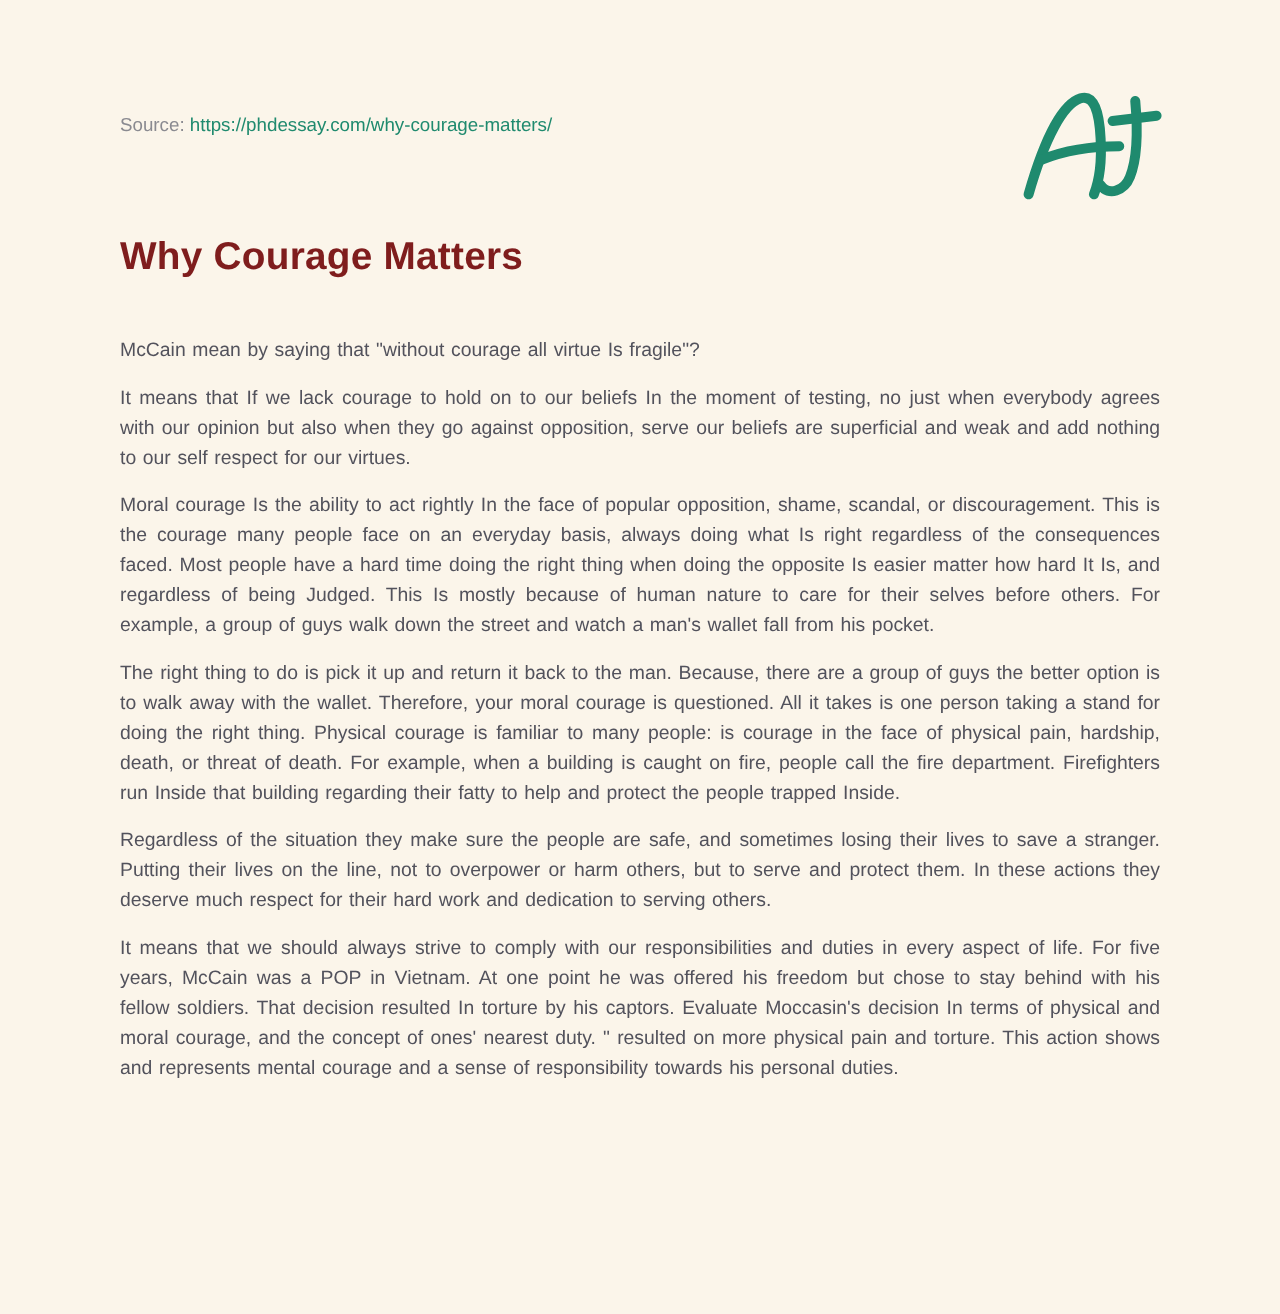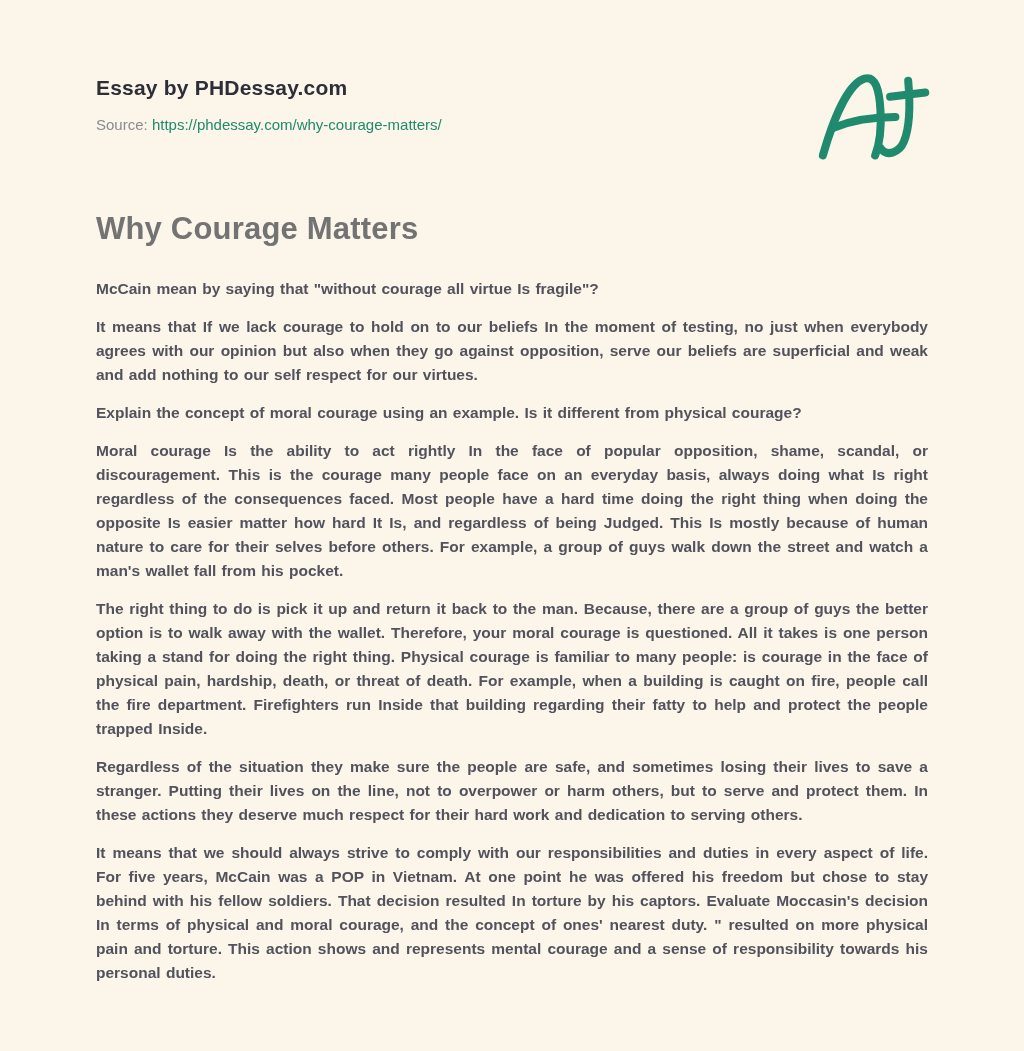--- a/index.html
+++ b/index.html
@@ -46,44 +46,42 @@
     top: 68px;
     right: 92px;
     width: 118px;
     height: 96px;
   }
 
   .title {
     margin-top: 78px;
     font-size: 31px;
     font-weight: 600;
-    color: #737373;
+    color: #7f1d1d;
     letter-spacing: 0.2px;
   }
 
   .article-body {
-    margin-top: 30px;
-    font-weight: bold;
+    margin-top: 46px;
   }
 
   .article-body p {
     font-size: 15.5px;
     line-height: 24px;
     color: #52525C;
     text-align: justify;
     margin-bottom: 14px;
     word-spacing: 1px;
   }
 </style>
 </head>
 <body>
 
 <div class="page">
 
-  <div class="byline">Essay by PHDessay.com</div>
 
   <div class="source-line">
     <span>Source:</span>
     <a href="#">https://phdessay.com/why-courage-matters/</a>
   </div>
 
   <div class="logo">
     <svg width="118" height="96" viewBox="0 0 110 90">
       <g fill="none" stroke="#1F8A6E" stroke-width="7.5" stroke-linecap="round">
         <path d="M8 82 C 20 40, 34 14, 47 10 C 57 7, 61 20, 62 40 C 63 58, 61 72, 57 82"></path>
@@ -92,20 +90,19 @@
         <path d="M71 27 L 104 23"></path>
       </g>
     </svg>
   </div>
 
   <h1 class="title">Why Courage Matters</h1>
 
   <div class="article-body">
     <p>McCain mean by saying that "without courage all virtue Is fragile"?</p>
     <p>It means that If we lack courage to hold on to our beliefs In the moment of testing, no just when everybody agrees with our opinion but also when they go against opposition, serve our beliefs are superficial and weak and add nothing to our self respect for our virtues.</p>
-    <p>Explain the concept of moral courage using an example. Is it different from physical courage?</p>
     <p>Moral courage Is the ability to act rightly In the face of popular opposition, shame, scandal, or discouragement. This is the courage many people face on an everyday basis, always doing what Is right regardless of the consequences faced. Most people have a hard time doing the right thing when doing the opposite Is easier matter how hard It Is, and regardless of being Judged. This Is mostly because of human nature to care for their selves before others. For example, a group of guys walk down the street and watch a man's wallet fall from his pocket.</p>
     <p>The right thing to do is pick it up and return it back to the man. Because, there are a group of guys the better option is to walk away with the wallet. Therefore, your moral courage is questioned. All it takes is one person taking a stand for doing the right thing. Physical courage is familiar to many people: is courage in the face of physical pain, hardship, death, or threat of death. For example, when a building is caught on fire, people call the fire department. Firefighters run Inside that building regarding their fatty to help and protect the people trapped Inside.</p>
     <p>Regardless of the situation they make sure the people are safe, and sometimes losing their lives to save a stranger. Putting their lives on the line, not to overpower or harm others, but to serve and protect them. In these actions they deserve much respect for their hard work and dedication to serving others.</p>
     <p>It means that we should always strive to comply with our responsibilities and duties in every aspect of life. For five years, McCain was a POP in Vietnam. At one point he was offered his freedom but chose to stay behind with his fellow soldiers. That decision resulted In torture by his captors. Evaluate Moccasin's decision In terms of physical and moral courage, and the concept of ones' nearest duty. " resulted on more physical pain and torture. This action shows and represents mental courage and a sense of responsibility towards his personal duties.</p>
   </div>
 
 </div>
 
 </body></html>

